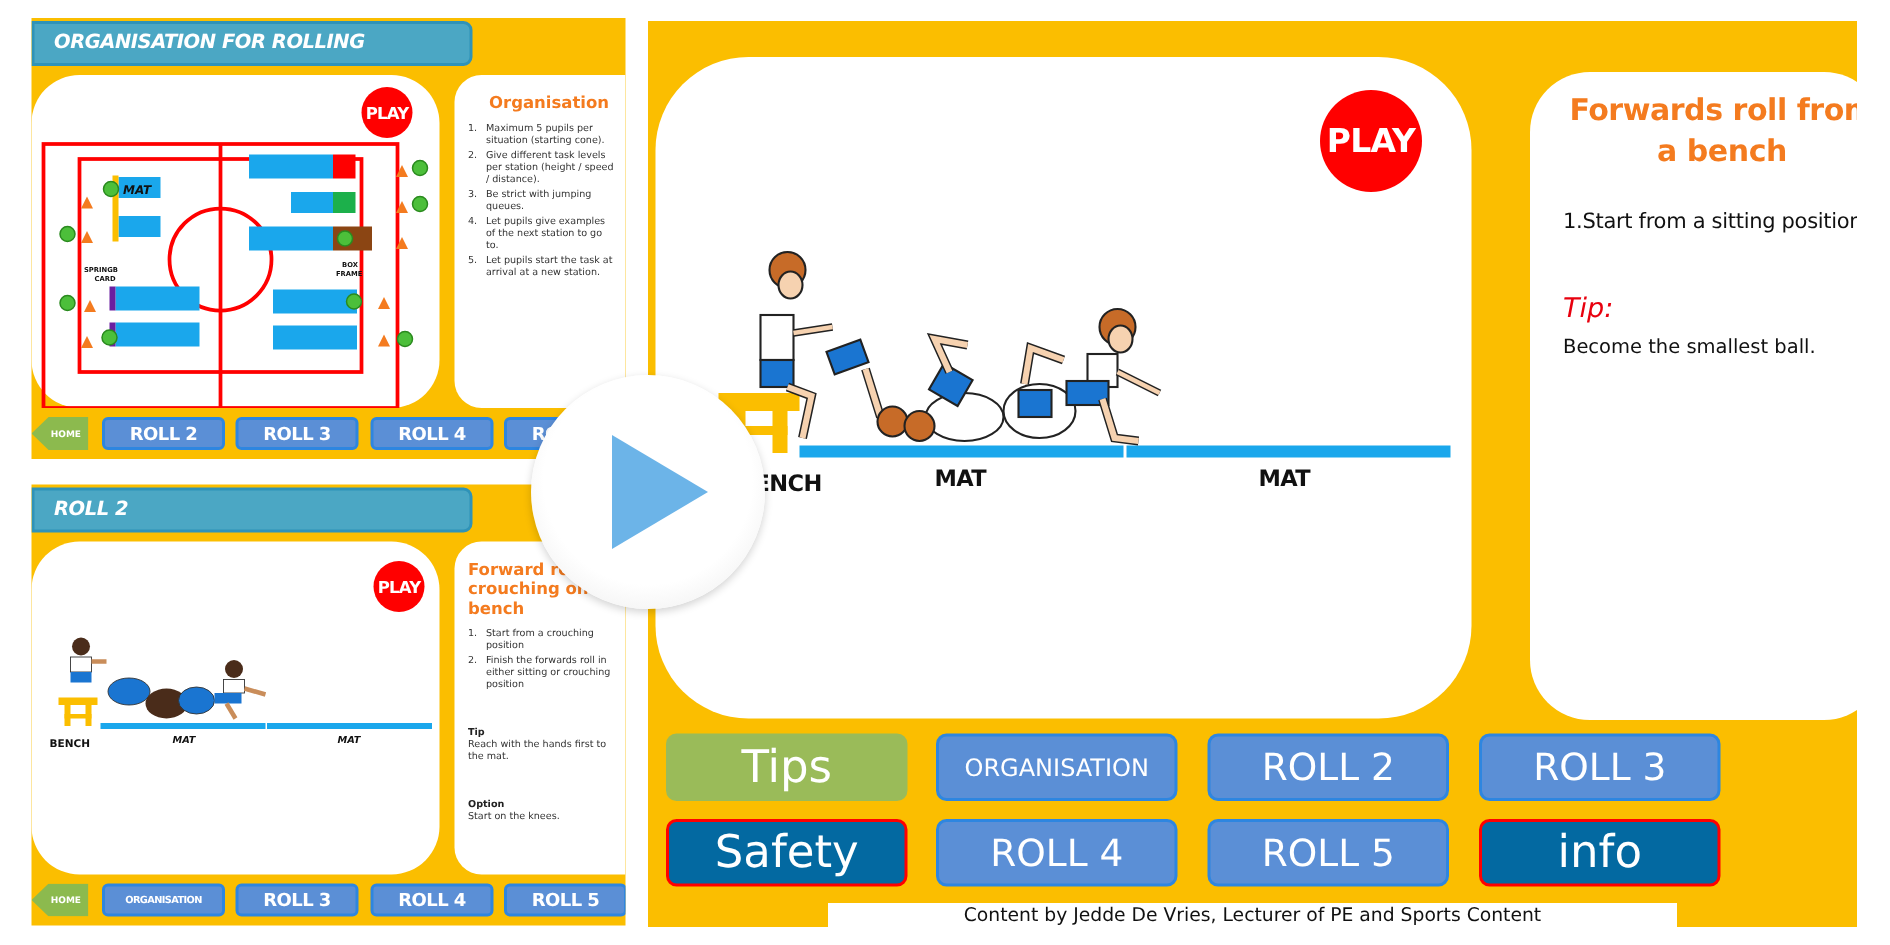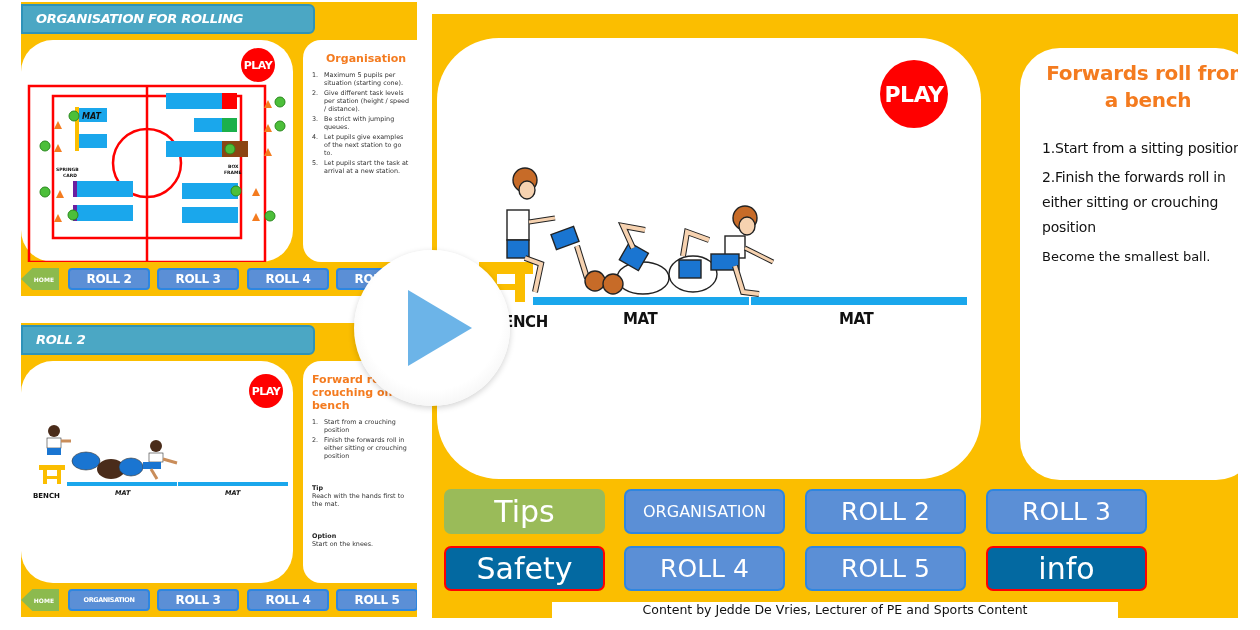--- a/index.html
+++ b/index.html
@@ -3,21 +3,21 @@
 <meta charset="utf-8">
 <style>
   * { box-sizing: border-box; margin: 0; padding: 0; }
   html, body { width: 1260px; height: 630px; background: #ffffff; overflow: hidden; }
   body { position: relative; font-family: "DejaVu Sans", sans-serif; }
 
   .slide { position: absolute; background: #fbbe00; overflow: hidden; }
 
   
   .small-slide { left: 21px; width: 396px; height: 294px; }
-  #slide-org { top: 2px; }
+  #slide-org { top: 12px; }
   #slide-roll2 { top: 323px; }
 
   .small-title-bar {
     position: absolute; left: 0; top: 2px; width: 294px; height: 30px;
     background: #4ba7c4; border: 2px solid #2f93b8; border-radius: 0 6px 6px 0;
     color: #fff; font-weight: bold; font-style: italic; font-size: 13px;
     line-height: 26px; padding-left: 13px; letter-spacing: -0.3px;
   }
   .small-img-card {
     position: absolute; left: 0; top: 38px; width: 272px; height: 222px;
@@ -327,21 +327,21 @@
     <div class="lbl" style="left:55px; top:275px; font-size:15px;">BENCH</div>
     <div class="lbl" style="left:186px; top:272px; font-size:15px;">MAT</div>
     <div class="lbl" style="left:402px; top:272px; font-size:15px;">MAT</div>
   </div>
 
   <div class="main-play">PLAY</div>
 
   <div class="main-text-card">
     <h2>Forwards roll from a bench</h2>
     <div class="step">1.Start from a sitting position</div>
-    <div class="step">2.Finish the forwards roll in either sitting or crouching position</div>
+    <div class="tip-h">Tip:</div>
     <div class="tip-t">Become the smallest ball.</div>
   </div>
 
   <div class="main-btn green" style="left:12px; top:475px;">Tips</div>
   <div class="main-btn blue small-txt" style="left:192px; top:475px;">ORGANISATION</div>
   <div class="main-btn blue" style="left:373px; top:475px;">ROLL 2</div>
   <div class="main-btn blue" style="left:554px; top:475px;">ROLL 3</div>
 
   <div class="main-btn red" style="left:12px; top:532px;">Safety</div>
   <div class="main-btn blue" style="left:192px; top:532px;">ROLL 4</div>

